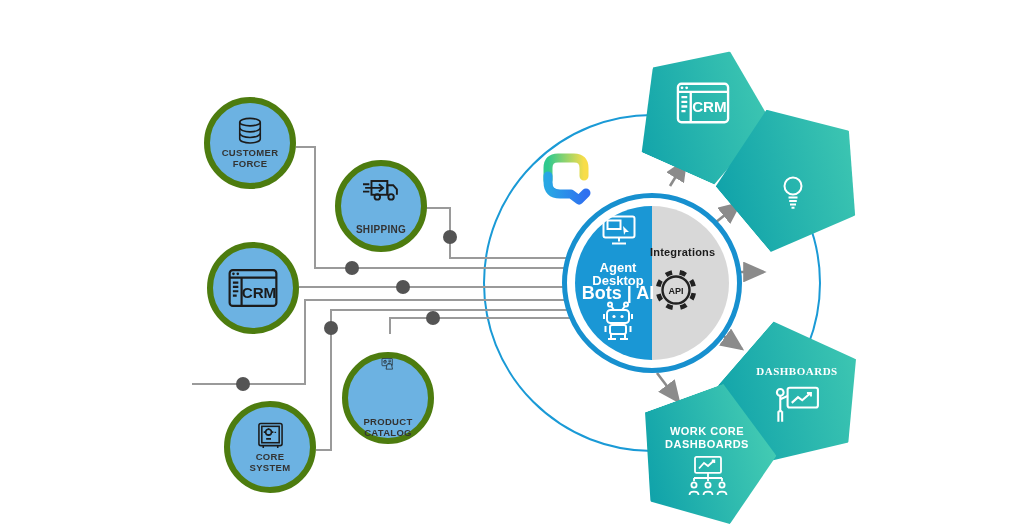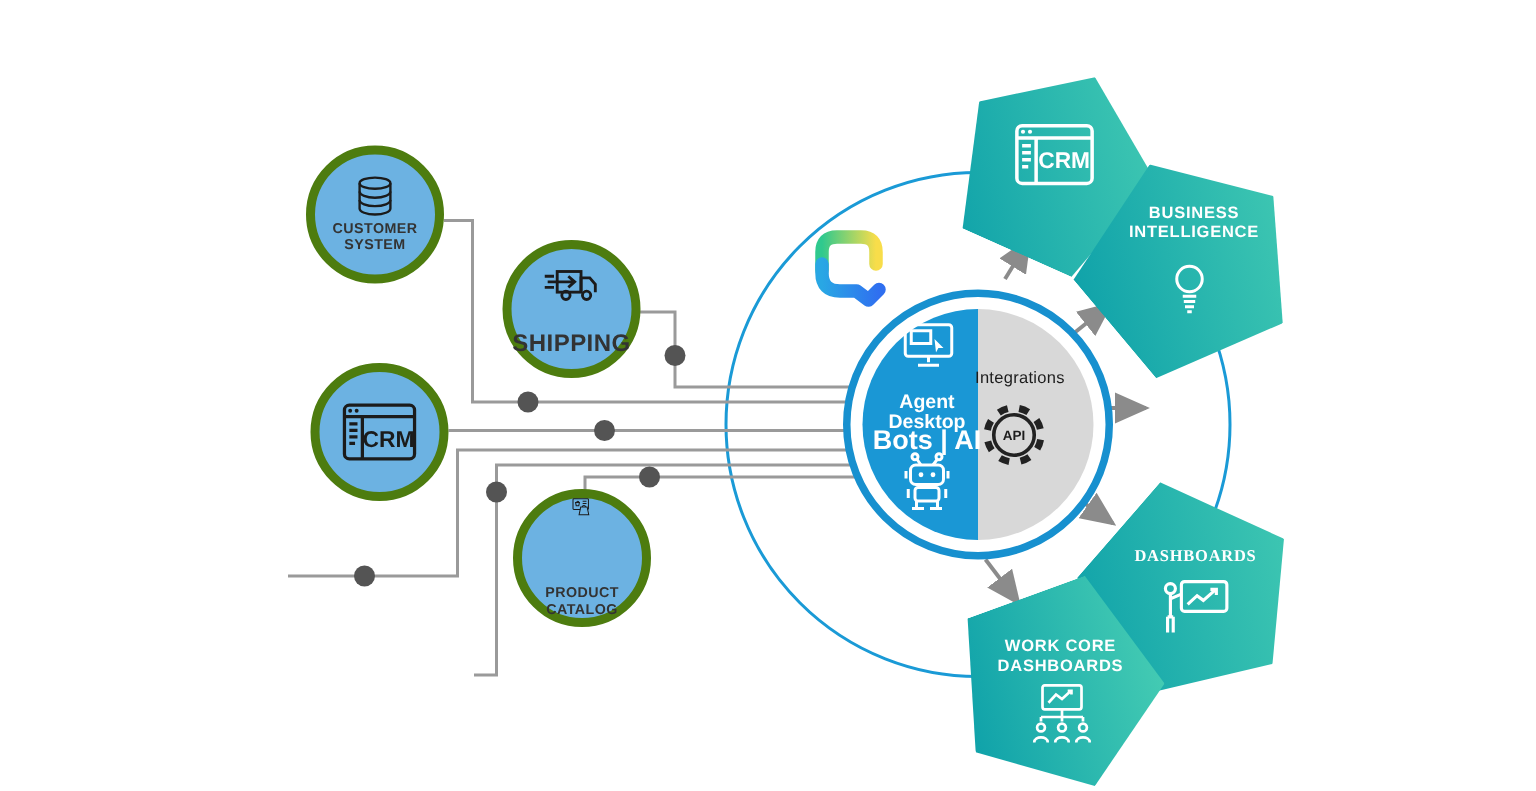--- a/index.html
+++ b/index.html
@@ -7,32 +7,32 @@
           font-family:"Liberation Sans",sans-serif;}
   .abs{position:absolute;}
 
   
   .src{position:absolute;width:92px;height:92px;border-radius:50%;
        background:#6cb2e2;border:6px solid #4d7c0f;box-sizing:border-box;
        display:flex;flex-direction:column;align-items:center;justify-content:center;}
   .src-label{font-weight:bold;color:#333;text-align:center;line-height:11px;
              letter-spacing:.3px;margin-top:2px;}
   .lbl-s{font-size:9.5px;}
-  .lbl-m{font-size:16px;line-height:12px;margin-top:21px;}
+  .lbl-m{font-size:10px;line-height:12px;margin-top:21px;}
 
   
   .center-ring{position:absolute;left:562px;top:193px;width:180px;height:180px;
                border-radius:50%;background:#fff;border:5px solid #1790cf;box-sizing:border-box;}
   .center-disc{position:absolute;left:575px;top:206px;width:154px;height:154px;border-radius:50%;
                background:linear-gradient(90deg,#1a97d5 50%,#d8d8d8 50%);}
   .c-text{position:absolute;color:#fff;font-weight:bold;text-align:center;}
   .agent{left:577px;top:261px;width:82px;font-size:13px;line-height:13px;}
   .bots{left:577px;top:283px;width:82px;font-size:18px;}
   .integrations{left:650px;top:246px;width:62px;font-size:11px;color:#1c1c1c;
-                font-weight:normal;letter-spacing:.2px;position:absolute;}
+                font-weight:bold;letter-spacing:.2px;position:absolute;}
 
   
   .pent-wrap{position:absolute;}
   .pent{position:absolute;inset:0;
         clip-path:polygon(50% 0%,100% 36%,81% 100%,19% 100%,0% 36%);}
   .pent-content{position:absolute;inset:0;}
   .p-label{position:absolute;width:100%;text-align:center;color:#fff;font-weight:bold;
            font-size:11px;line-height:13px;letter-spacing:.5px;}
   .p-label.small{font-size:10.5px;}
 
@@ -139,24 +139,20 @@
         <circle cx="5" cy="5" r="1.2" fill="#fff" stroke="none"></circle>
         <circle cx="9" cy="5" r="1.2" fill="#fff" stroke="none"></circle>
         <text x="28.5" y="26" text-anchor="middle" font-family="Liberation Sans,sans-serif" font-size="13" font-weight="bold" fill="#fff" stroke="none">CRM</text>
       </svg>
     </div>
   </div>
 
   <div class="pent-wrap" style="left:727px;top:106px;width:138px;height:138px;">
     <div class="pent" style="transform:rotate(50deg);background:linear-gradient(25deg,#0da0a9,#45ccb3);"></div>
     <div class="pent-content">
-      <div class="p-label" style="top:30px;">
-        <div>BUSINESS</div>
-        <div>INTELLIGENCE</div>
-      </div>
       <svg class="abs" style="left:53px;top:70px;" width="26" height="34" viewBox="0 0 26 34" fill="none" stroke="#fff" stroke-width="2">
         <circle cx="13" cy="10" r="8.5"></circle>
         <path d="M8.5,21.5 h9 M9.2,25 h7.6 M10,28.5 h6 M11.5,31.8 h3"></path>
       </svg>
     </div>
   </div>
 
 
   <div class="pent-wrap" style="left:729px;top:330px;width:136px;height:136px;font-family:Liberation Serif, serif;">
     <div class="pent" style="transform:rotate(131deg);background:linear-gradient(-54deg,#0da0a9,#45ccb3);"></div>
@@ -192,21 +188,21 @@
 
   <div class="src" style="left:204px;top:97px;">
     <svg width="30" height="28" viewBox="0 0 28 30" fill="none" stroke="#1b1b1b" stroke-width="1.7">
       <ellipse cx="14" cy="5.5" rx="11" ry="4"></ellipse>
       <path d="M3,5.5 V23.5 c0,2.4 4.9,4.4 11,4.4 s11,-2 11,-4.4 V5.5"></path>
       <path d="M3,11.5 c0,2.4 4.9,4.4 11,4.4 s11,-2 11,-4.4"></path>
       <path d="M3,17.5 c0,2.4 4.9,4.4 11,4.4 s11,-2 11,-4.4"></path>
     </svg>
     <div class="src-label lbl-s">
       <div>CUSTOMER</div>
-        <div>SYSTEM</div>
+        <div>FORCE</div>
     </div>
   </div>
 
   <div class="src" style="left:335px;top:160px;">
     <svg width="36" height="26" viewBox="0 0 34 24" fill="none" stroke="#1b1b1b" stroke-width="1.8">
       <rect x="8" y="3.5" width="15" height="13"></rect>
       <path d="M23,16.5 V7.5 h5.5 l3.5,4 v5"></path>
       <circle cx="13.5" cy="18.5" r="2.6"></circle>
         <circle cx="26.5" cy="18.5" r="2.6"></circle>
       <path d="M0,6.5 h6 M2,10 h17 m-4,-3.5 l4,3.5 l-4,3.5 M0,13.5 h6"></path>
@@ -218,22 +214,35 @@
     <svg width="50" height="40" viewBox="0 0 46 36" fill="none" stroke="#1b1b1b" stroke-width="2">
       <rect x="1.5" y="1.5" width="43" height="33" rx="3"></rect>
       <path d="M1.5,8.5 H44.5 M12.5,8.5 V34.5 M4.5,13 h5 M4.5,17 h5 M4.5,21 h5 M4.5,25 h3.5"></path>
       <circle cx="5" cy="5" r="1.2" fill="#1b1b1b" stroke="none"></circle>
       <circle cx="9" cy="5" r="1.2" fill="#1b1b1b" stroke="none"></circle>
       <text x="28.5" y="27" text-anchor="middle" font-family="Liberation Sans,sans-serif" font-size="14" font-weight="bold" fill="#1b1b1b" stroke="none">CRM</text>
     </svg>
   </div>
 
 
-
-  <div class="src" style="left:342px;top:326px;gap:44px;">
+  <div class="src" style="left:224px;top:401px;">
+    <svg width="27" height="27" viewBox="0 0 28 28" fill="none" stroke="#1b1b1b" stroke-width="1.6">
+      <rect x="2" y="1.5" width="24" height="23" rx="2"></rect>
+      <rect x="5" y="4.5" width="18" height="17"></rect>
+      <circle cx="12" cy="10.5" r="3"></circle>
+      <path d="M12,6.5 v1.5 M12,13 v1.5 M8.5,10.5 H7 M15.5,10.5 H17 M9.5,17.5 h5 M19,10 v1.5"></path>
+      <path d="M6.5,24.5 v2.5 M21.5,24.5 v2.5"></path>
+    </svg>
+    <div class="src-label lbl-s">
+      <div>CORE</div>
+        <div>SYSTEM</div>
+    </div>
+  </div>
+
+  <div class="src" style="left:342px;top:352px;gap:44px;">
     <svg width="30" height="28" viewBox="0 0 30 28" fill="none" stroke="#1b1b1b" stroke-width="1.6">
       <rect x="1" y="1" width="24" height="17" rx="1.5"></rect>
       <path d="M16,5 h6 M16,8.5 h6 M5,7 h6 l-1,5 h-4 z M6.8,7 c0,-2.4 3.4,-2.4 3.4,0"></path>
       <path d="M13,14 L23,14 L25.5,26 L10.5,26 Z" fill="#6cb2e2"></path>
       <path d="M15.5,14 c0,-3 5,-3 5,0"></path>
     </svg>
     <div class="src-label lbl-s">
       <div>PRODUCT</div>
         <div>CATALOG</div>
     </div>

